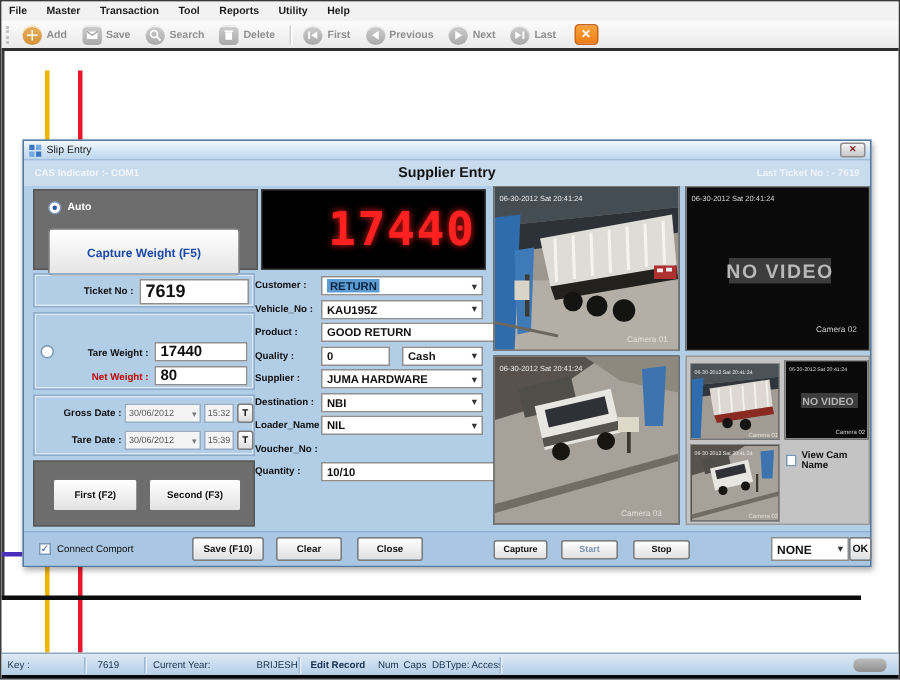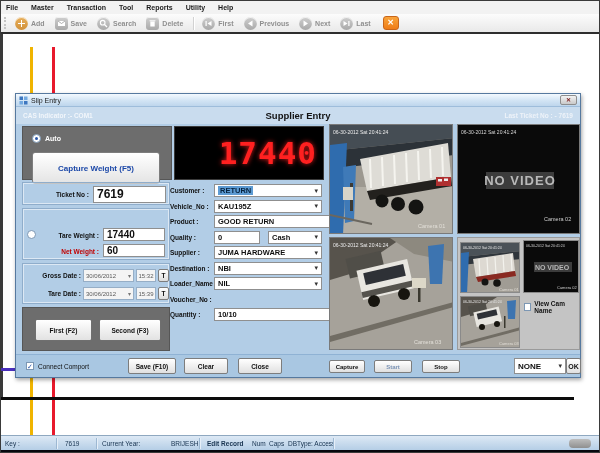--- a/index.html
+++ b/index.html
@@ -250,21 +250,21 @@
     </div>
 
     <div class="grp" id="grp-weights">
       <div class="wrow" style="top:19px;">
         <span class="radio"></span>
         <span class="flabel">Tare Weight :</span>
         <span class="tinput">17440</span>
       </div>
       <div class="wrow" id="row-net" style="top:35px;">
         <span class="flabel">Net Weight :</span>
-        <span class="tinput">60</span>
+        <span class="tinput">80</span>
       </div>
     </div>
 
     <div class="grp" id="grp-dates">
       <div class="drow" style="top:5px;">
         <span class="flabel">Gross Date :</span>
         <span class="dcombo">
             <span>30/06/2012</span>
           </span>
         <span class="dtime">15:32</span>

